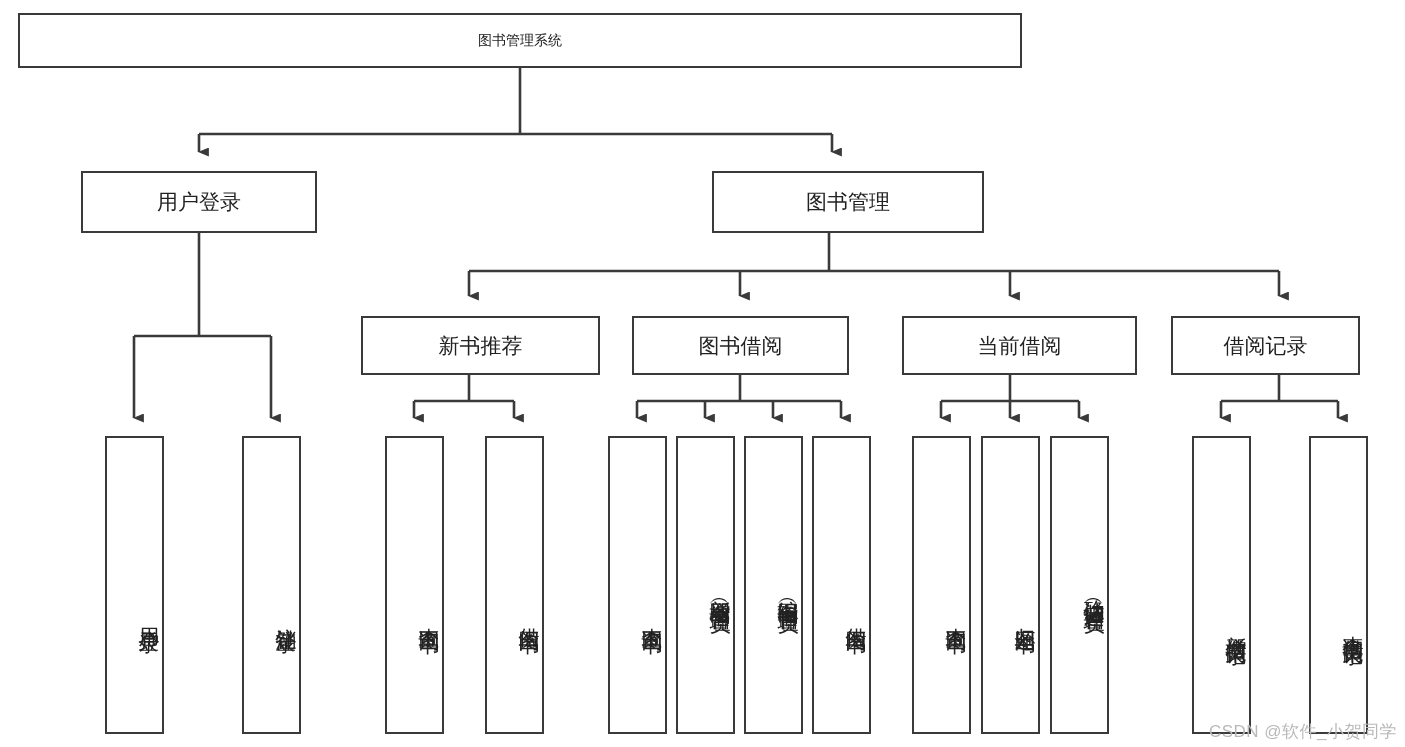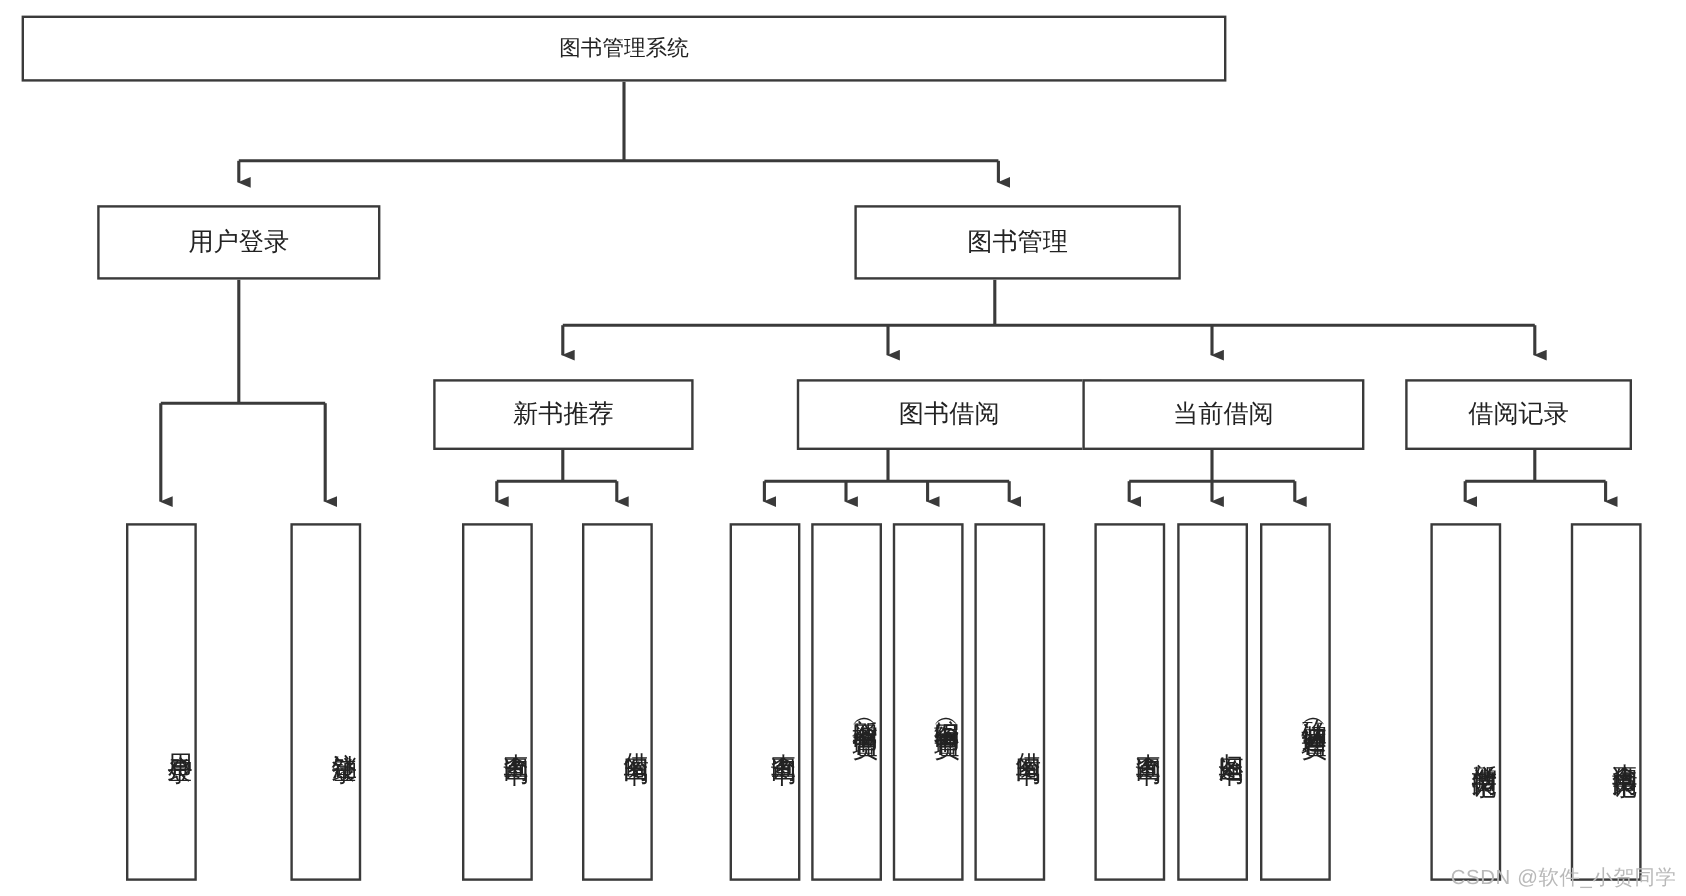--- a/index.html
+++ b/index.html
@@ -35,21 +35,21 @@
     align-items: center;
     justify-content: center;
     color: #222222;
     text-align: center;
     line-height: 1.22;
   }
   .node.h {
     font-size: 21px;
   }
   .node.root {
-    font-size: 18px;
+    font-size: 14px;
   }
   .node.v {
     font-size: 21px;
     writing-mode: vertical-rl;
     text-orientation: upright;
     align-items: flex-start;
     justify-content: center;
     padding-top: 26px;
     letter-spacing: 2px;
   }
@@ -134,24 +134,24 @@
     <span class="node-label">图书管理系统</span>
   </div>
 
   <div class="node h" style="left:81px; top:171px; width:236px; height:62px;">
     <span class="node-label">用户登录</span>
   </div>
   <div class="node h" style="left:712px; top:171px; width:272px; height:62px;">
     <span class="node-label">图书管理</span>
   </div>
 
-  <div class="node h" style="left:361px; top:316px; width:217px; height:59px;">
+  <div class="node h" style="left:361px; top:316px; width:239px; height:59px;">
     <span class="node-label">新书推荐</span>
   </div>
-  <div class="node h" style="left:632px; top:316px; width:254px; height:59px;margin-left:32px;">
+  <div class="node h" style="left:632px; top:316px; width:217px; height:59px;">
     <span class="node-label">图书借阅</span>
   </div>
   <div class="node h" style="left:902px; top:316px; width:235px; height:59px;">
     <span class="node-label">当前借阅</span>
   </div>
   <div class="node h" style="left:1171px; top:316px; width:189px; height:59px;">
     <span class="node-label">借阅记录</span>
   </div>
 
   <div class="node v mid" style="left:105px; top:436px; width:59px; height:298px;">

